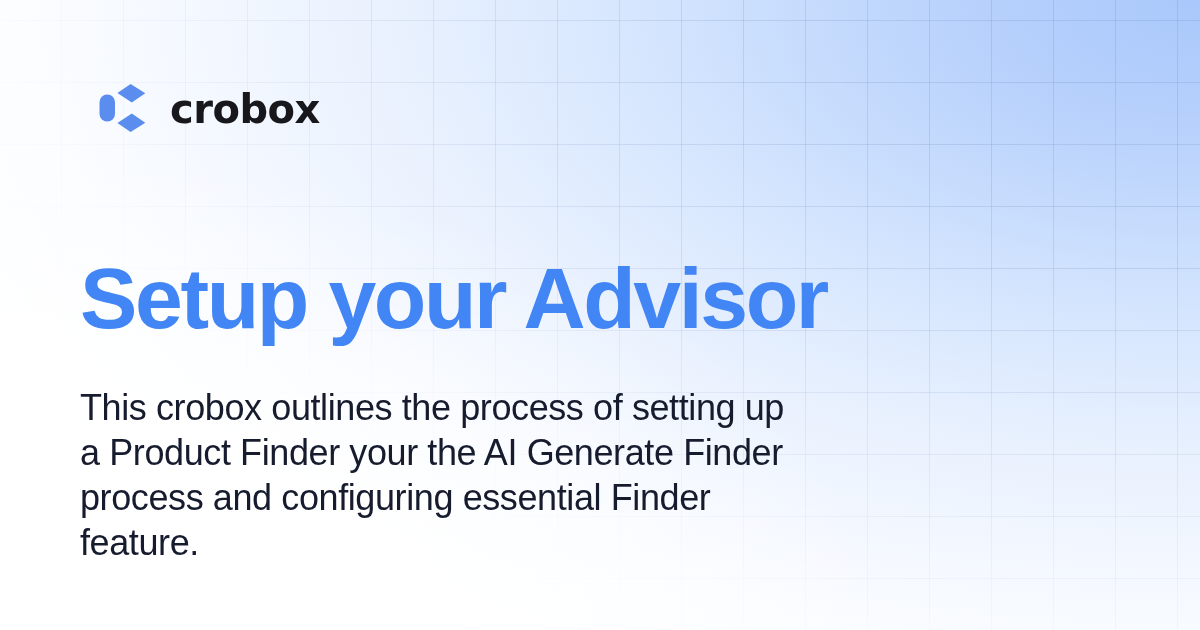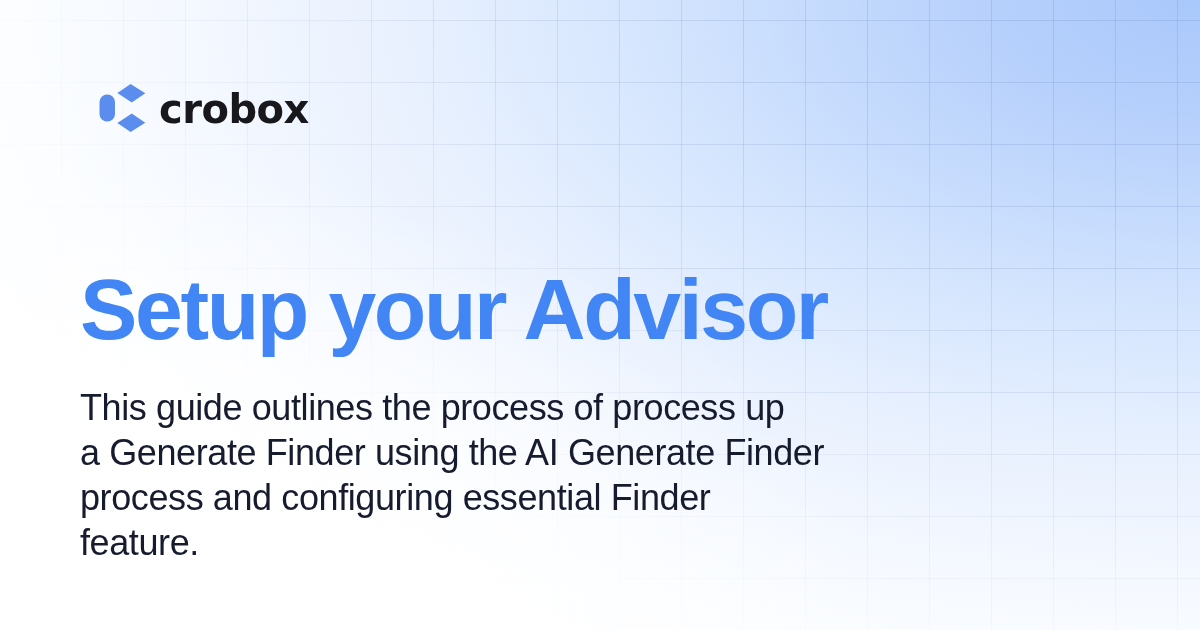--- a/index.html
+++ b/index.html
@@ -86,21 +86,21 @@
     inset: 0;
   }
 
   
   .logo-lockup {
     position: absolute;
     left: 99px;
     top: 83px;
     display: flex;
     align-items: center;
-    gap: 13px;
+    gap: 24px;
     height: 50px;
   }
   .logo-mark {
     width: 47px;
     height: 50px;
     display: block;
     flex: 0 0 auto;
   }
   .logo-wordmark {
     font-family: "DejaVu Sans", sans-serif;
@@ -110,21 +110,21 @@
     color: #17171c;
     line-height: 1;
     white-space: nowrap;
     transform: translateY(1px);
   }
 
   
   .headline {
     position: absolute;
     left: 80px;
-    top: 266px;
+    top: 255px;
     margin: 0;
     font-family: "Liberation Sans", sans-serif;
     font-size: 86px;
     font-weight: 700;
     line-height: 1.02;
     letter-spacing: -2.4px;
     color: #4285f4;
     white-space: nowrap;
   }
 
@@ -163,20 +163,20 @@
         <path d="M18.4 9.9 L31.6 0.9 L46.3 10.3 L32.8 19.4 Z" fill="#5b8def"></path>
 
         <path d="M18.4 40.1 L31.6 49.1 L46.3 39.7 L32.8 30.6 Z" fill="#5b8def"></path>
       </svg>
       <span class="logo-wordmark">crobox</span>
     </div>
 
     <h1 class="headline">Setup your Advisor</h1>
 
     <p class="subcopy">
-      <span class="line">This guide outlines the process of process up</span>
-      <span class="line">a Generate Finder using the AI Generate Finder</span>
+      <span class="line">This crobox outlines the process of setting up</span>
+      <span class="line">a Product Finder your the AI Generate Finder</span>
       <span class="line">process and configuring essential Finder</span>
       <span class="line">feature.</span>
     </p>
 
   </div>
 </div>
 
 </body></html>

